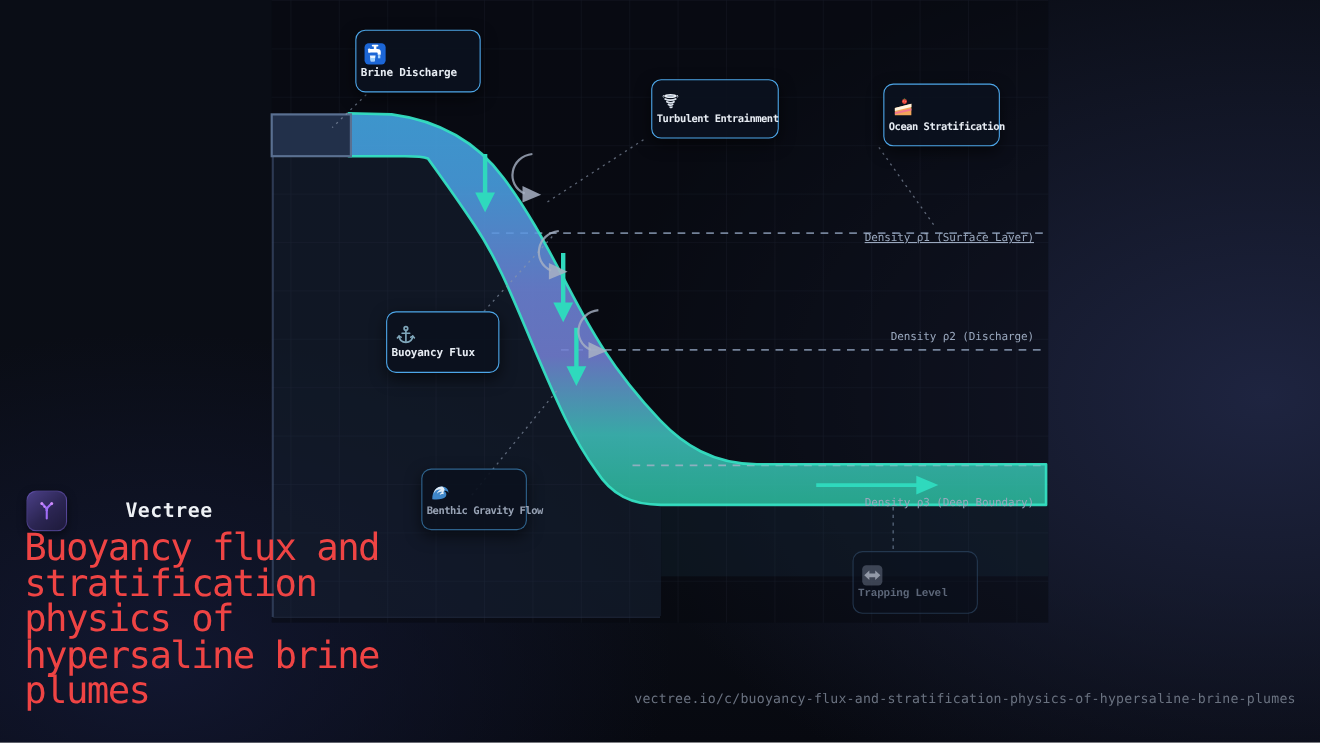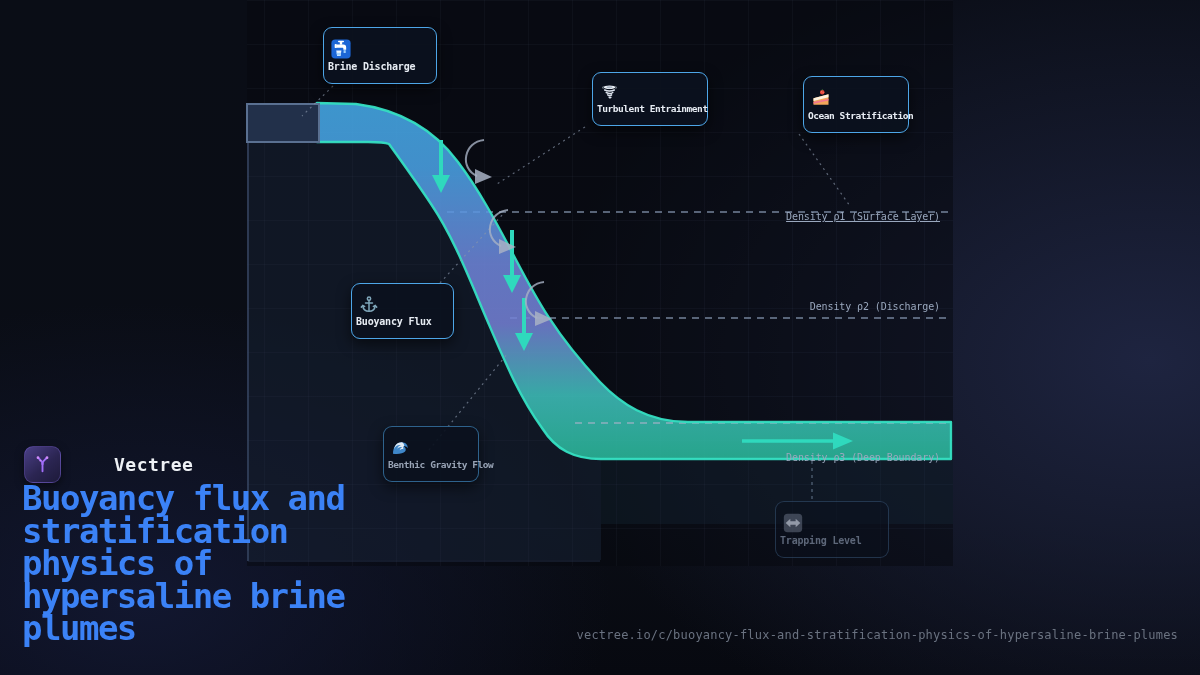--- a/index.html
+++ b/index.html
@@ -21,42 +21,42 @@
     box-shadow:0 5px 14px rgba(0,0,0,0.55);
     padding:11px 4px;box-sizing:border-box;margin-left:20px;
   }
   .node .lbl{
     font-size:10px;font-weight:bold;color:#e7ecf3;white-space:nowrap;letter-spacing:-0.2px;
   }
   .node .lbl.small{font-size:9.5px;letter-spacing:-0.45px;}
   .node.dim1{border-color:rgba(77,166,232,0.55);}
   .node.dim1 .lbl{color:#98a3b5;}
   .node.dim2{border-color:rgba(90,140,190,0.30);background:rgba(11,17,30,0.55);box-shadow:none;}
-  .node.dim2 .lbl{color:#5d6779;}
+  .node.dim2 .lbl{color:#5d6779;font-family:Liberation Mono, monospace;}
   .node .nicon{display:block;}
 
   
   .density-label{
     position:absolute;right:260px;font-size:10px;letter-spacing:-0.1px;
     color:#9aa8be;white-space:nowrap;
   }
 
   
   .brand-row{position:absolute;left:24px;top:446px;display:flex;align-items:center;gap:13px;}
   .brand-logo{
     width:35px;height:35px;border-radius:9px;
     background:linear-gradient(140deg,#4a3f86 0%,#2b2552 55%,#1d1a3a 100%);
     border:1px solid rgba(150,120,255,0.30);
     display:flex;align-items:center;justify-content:center;
     box-shadow:0 3px 8px rgba(0,0,0,0.5);
   }
   .brand-name{font-size:18px;font-weight:bold;color:#eef1f5;letter-spacing:0.5px;margin-left:40px;}
   .page-title{
     position:absolute;left:22px;top:482px;width:405px;
-    font-size:34px;line-height:32.6px;font-weight:bold;color:#3b82f6;letter-spacing:-1.5px;
+    font-size:34px;line-height:32.6px;font-weight:normal;color:#ef4444;letter-spacing:-1.5px;
   }
   .footer-url{
     position:absolute;right:22px;top:628px;
     font-size:12px;color:#6a7280;letter-spacing:0.2px;white-space:nowrap;
   }
 </style>
 </head>
 <body>
 
 <svg class="diagram-layer" viewBox="0 0 1200 675">

